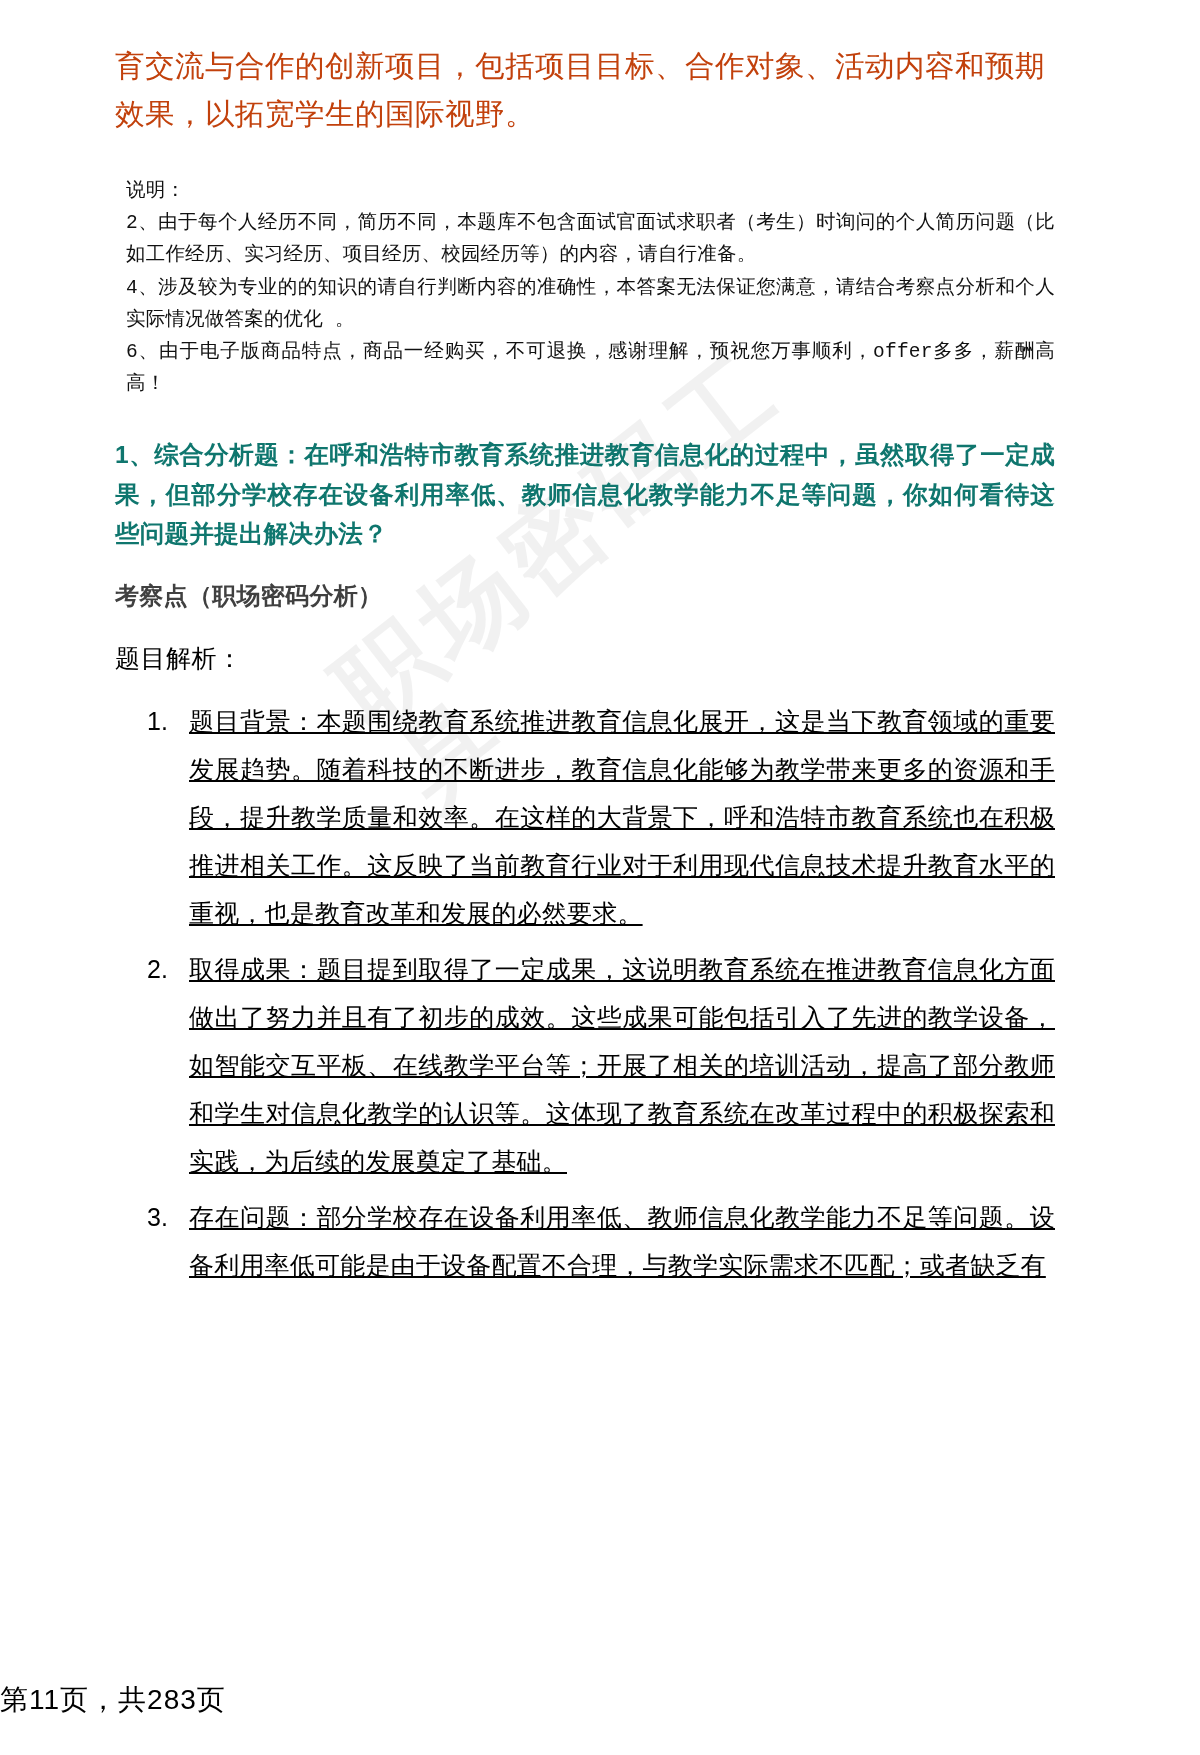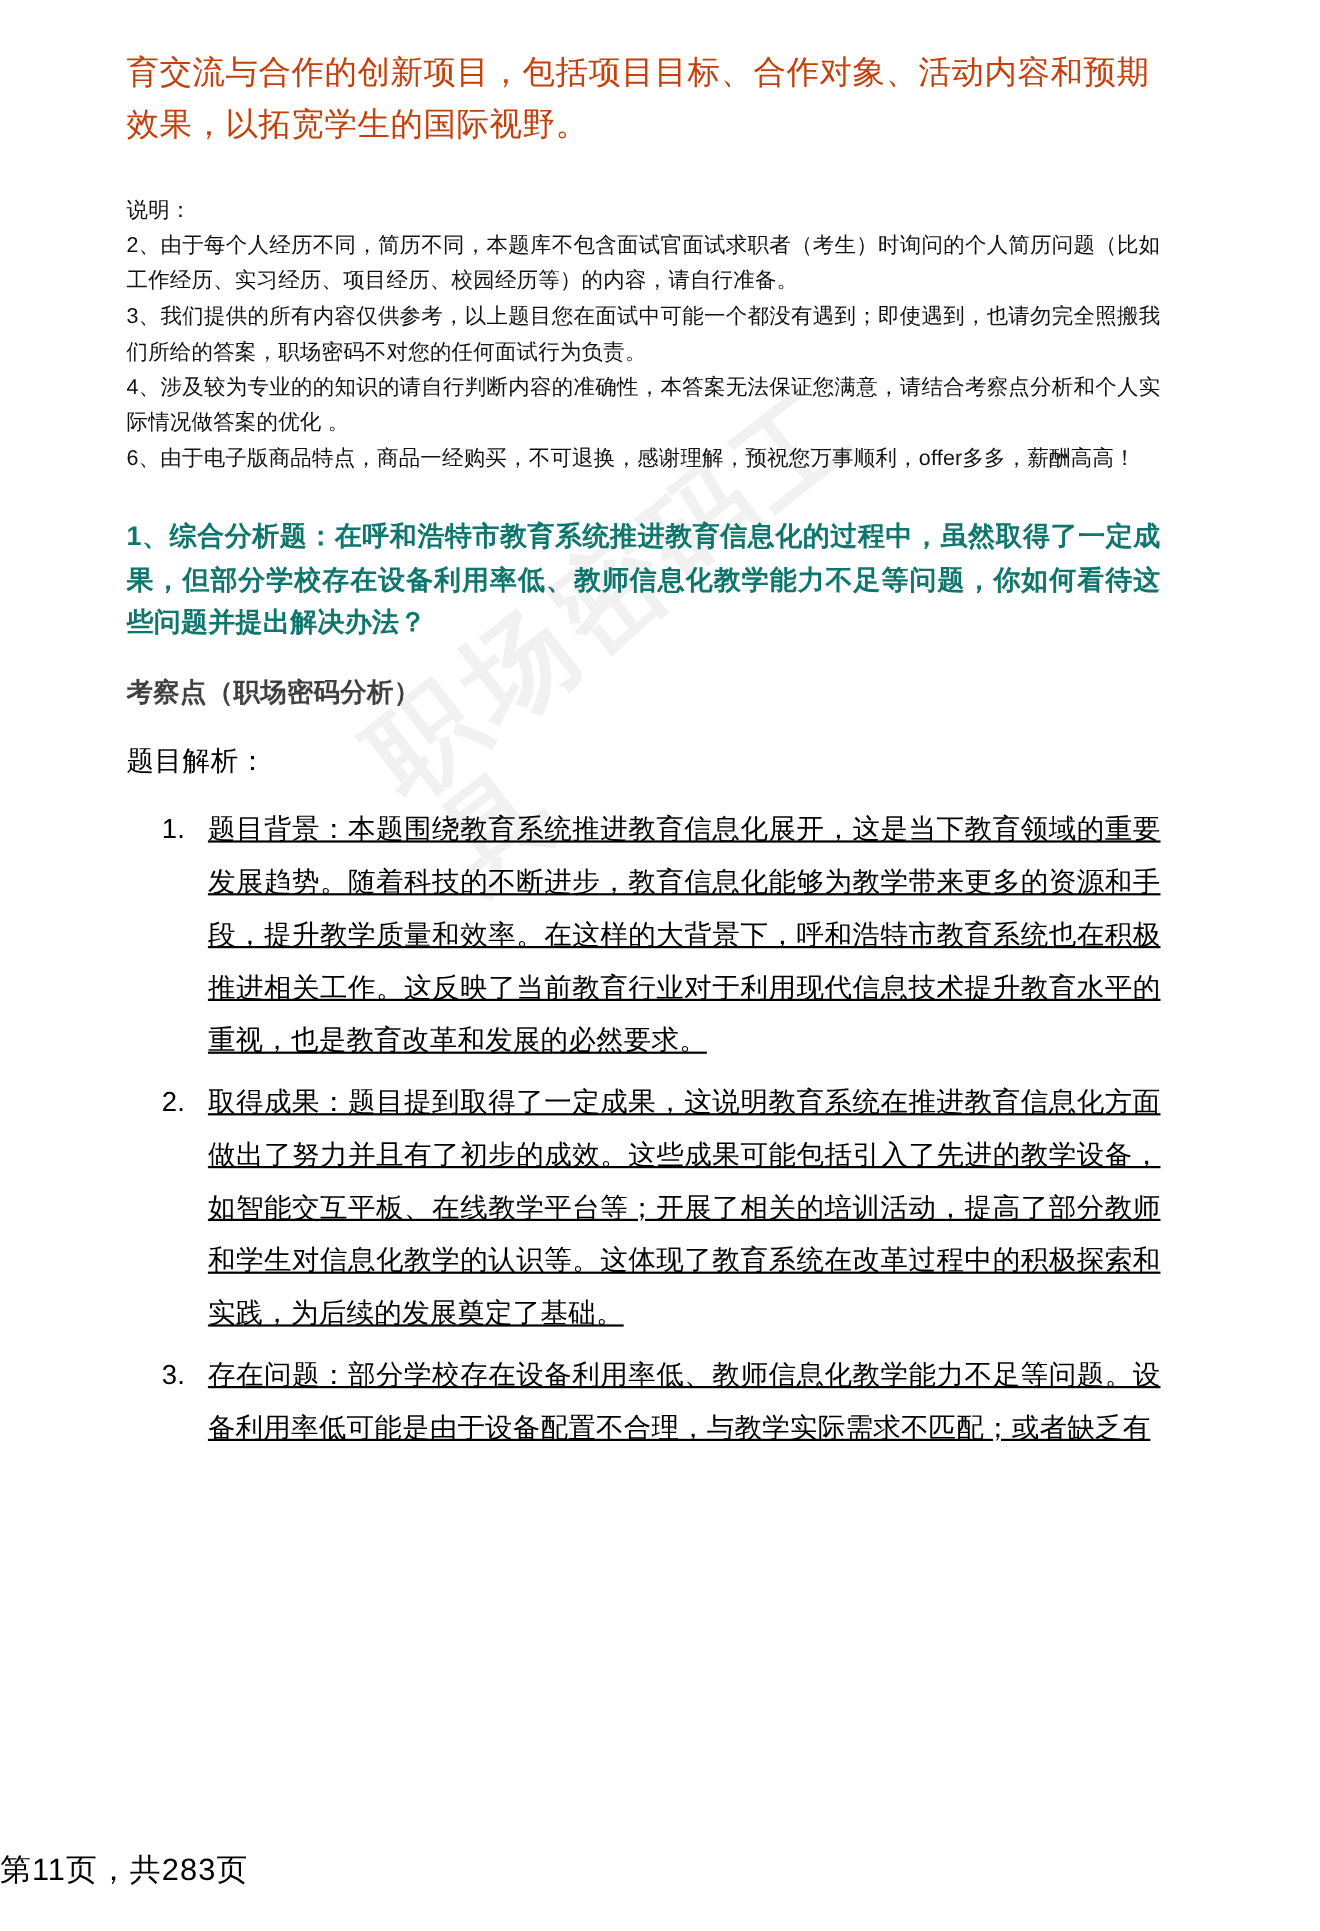--- a/index.html
+++ b/index.html
@@ -55,22 +55,23 @@
     letter-spacing: 0.5px;
   }
   .notes {
     margin-top: 38px;
     font-size: 19.5px;
     line-height: 1.63;
     color: #111;
     letter-spacing: 0.2px;
   }
   .notes .note-line {
-    margin: 0 0 1px 0;
+    margin: 0 0 1px 11px;
     text-align: justify;
+    font-family: Liberation Mono, monospace;
   }
   .q-title {
     margin-top: 34px;
     color: #0f766e;
     font-weight: bold;
     font-size: 24.5px;
     line-height: 1.62;
     letter-spacing: 0.3px;
     text-align: justify;
   }
@@ -129,21 +130,20 @@
 
   <div class="watermark">职场密码工具</div>
 
   <div class="content">
 
     <div class="carryover">育交流与合作的创新项目，包括项目目标、合作对象、活动内容和预期效果，以拓宽学生的国际视野。</div>
 
     <div class="notes">
       <div class="note-line">说明：</div>
       <div class="note-line">2、由于每个人经历不同，简历不同，本题库不包含面试官面试求职者（考生）时询问的个人简历问题（比如工作经历、实习经历、项目经历、校园经历等）的内容，请自行准备。</div>
-      <div class="note-line">3、我们提供的所有内容仅供参考，以上题目您在面试中可能一个都没有遇到；即使遇到，也请勿完全照搬我们所给的答案，职场密码不对您的任何面试行为负责。</div>
       <div class="note-line">4、涉及较为专业的的知识的请自行判断内容的准确性，本答案无法保证您满意，请结合考察点分析和个人实际情况做答案的优化 。</div>
       <div class="note-line">6、由于电子版商品特点，商品一经购买，不可退换，感谢理解，预祝您万事顺利，offer多多，薪酬高高！</div>
     </div>
 
     <div class="q-title">1、综合分析题：在呼和浩特市教育系统推进教育信息化的过程中，虽然取得了一定成果，但部分学校存在设备利用率低、教师信息化教学能力不足等问题，你如何看待这些问题并提出解决办法？</div>
 
     <div class="q-sub">考察点（职场密码分析）</div>
 
     <div class="analysis-label">题目解析：</div>
 

